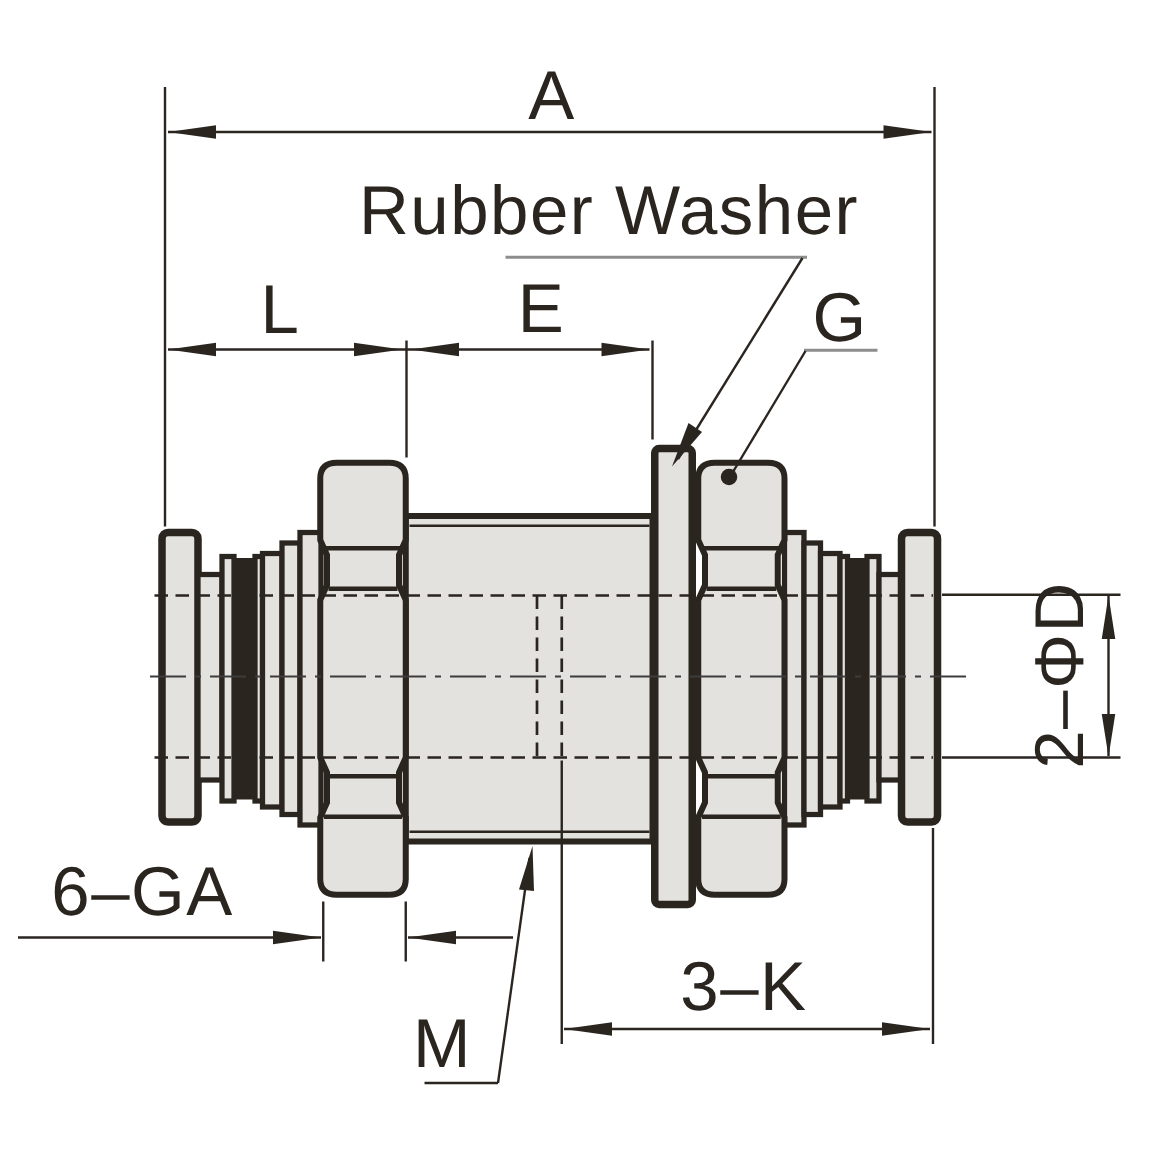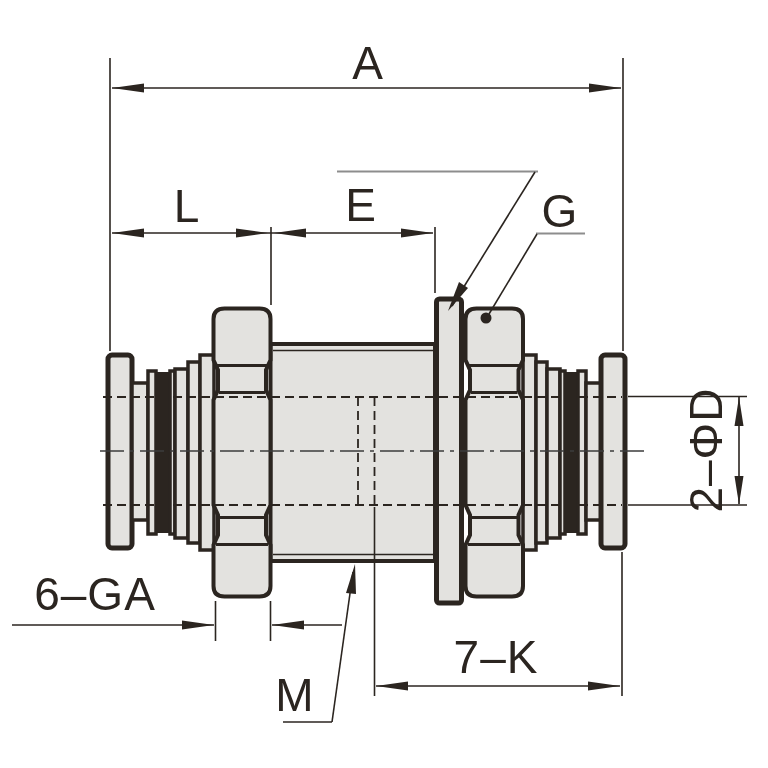--- a/index.html
+++ b/index.html
@@ -141,21 +141,22 @@
   <g>
     <line class="thin" x1="628" y1="396.5" x2="747" y2="396.5"></line>
     <line class="thin" x1="628" y1="505" x2="747" y2="505"></line>
     <line class="thin" x1="739" y1="397" x2="739" y2="504"></line>
     <polygon class="arrow" points="739,397 734.5,426 743.5,426"></polygon>
     <polygon class="arrow" points="739,504.5 734.5,476 743.5,476"></polygon>
   </g>
 </svg>
 
 <div class="lbl" style="left:368px;top:63px;">A</div>
+<div class="lbl" style="left:406px;top:140px;">Rubber Washer</div>
 <div class="lbl" style="left:187px;top:206px;">L</div>
 <div class="lbl" style="left:361px;top:205px;">E</div>
 <div class="lbl" style="left:560px;top:211px;">G</div>
 <div class="lbl" style="left:95px;top:594px;">6–GA</div>
 <div class="lbl" style="left:295px;top:695px;">M</div>
-<div class="lbl" style="left:496px;top:657px;">7–K</div>
+<div class="lbl" style="left:496px;top:657px;">3–K</div>
 <div class="lbl rot" style="left:706px;top:450px;">2–ΦD</div>
 
 </div>
 
 </body></html>

